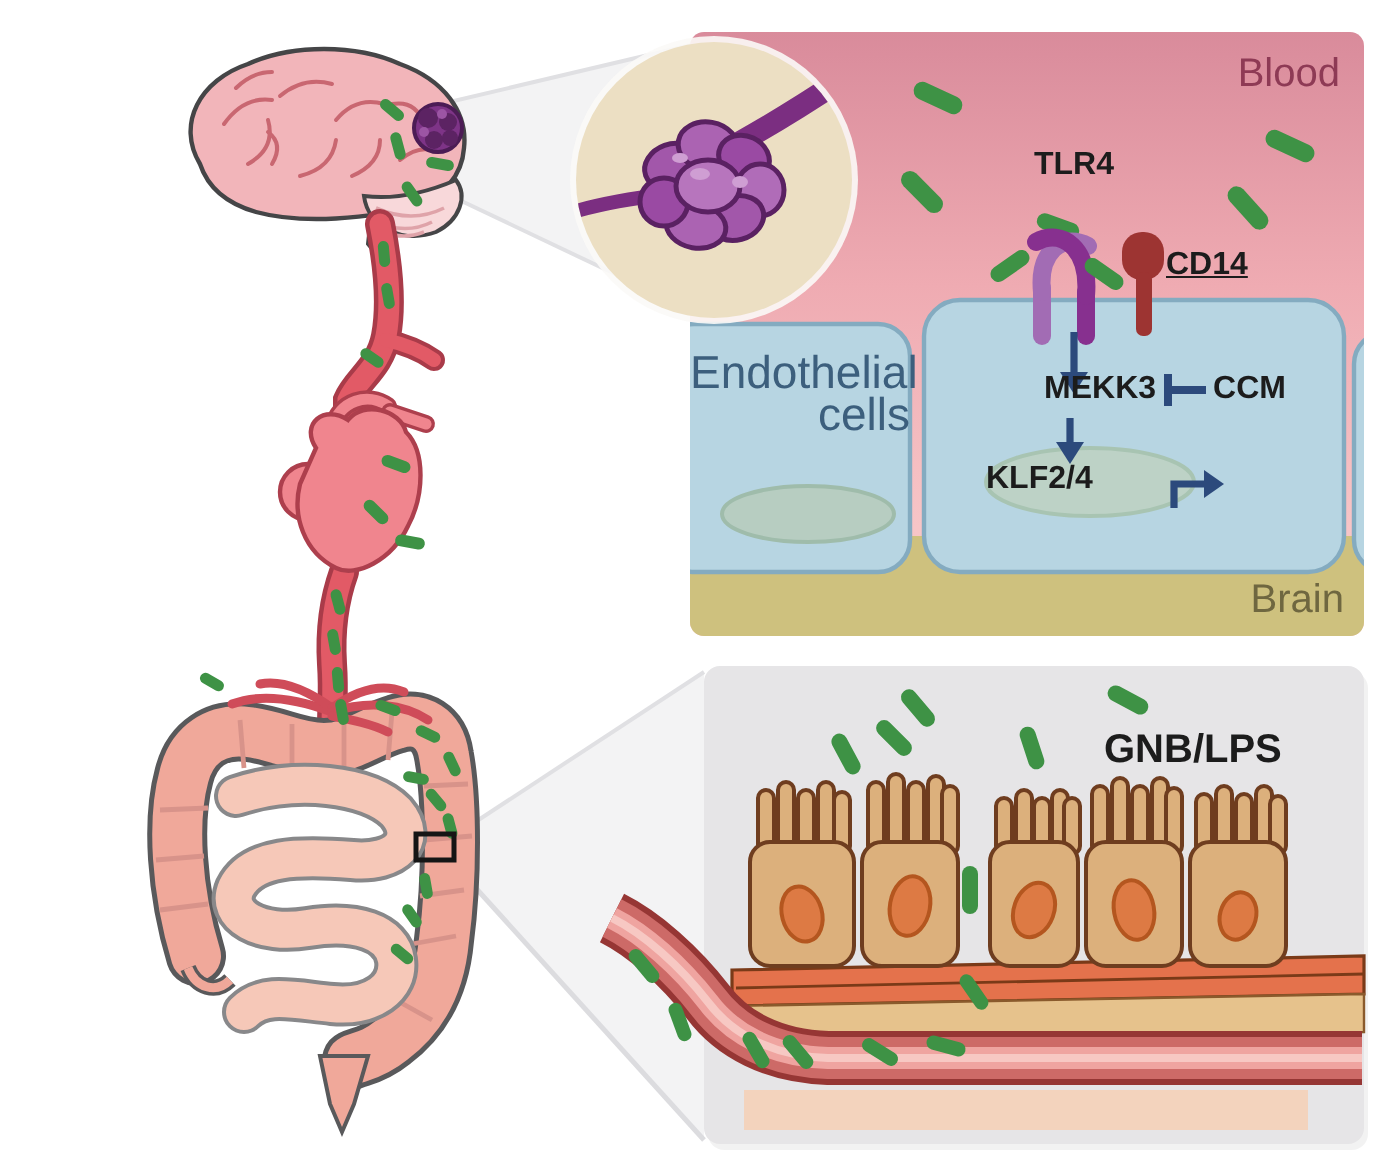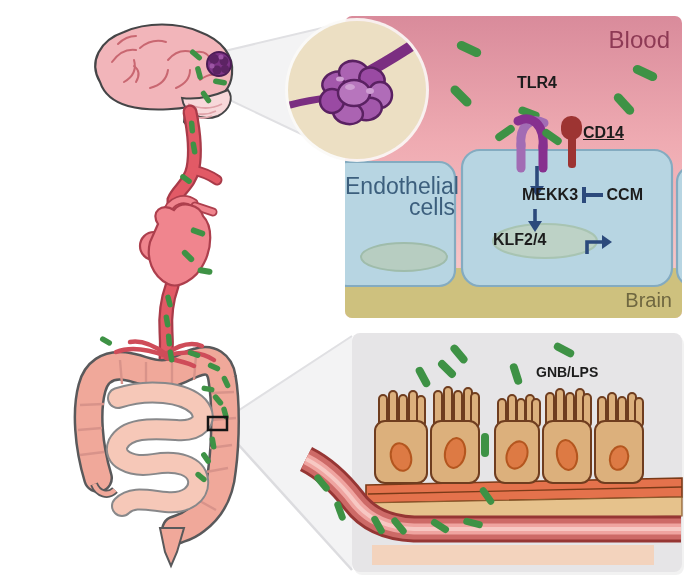--- a/index.html
+++ b/index.html
@@ -4,36 +4,36 @@
 <style>
   html,body{margin:0;padding:0;background:#ffffff;}
   #stage{position:relative;width:688px;height:576px;background:#ffffff;overflow:hidden;
          font-family:"Liberation Sans","DejaVu Sans",sans-serif;}
   svg{display:block;}
   .abs{position:absolute;}
   
   #bbb-panel{left:345px;top:16px;width:337px;height:302px;border-radius:7px;overflow:hidden;
     background:linear-gradient(180deg,#d98b9b 0%,#efabb2 42%,#f7c5c7 82%,#f6c2c5 100%);}
   .lbl{position:absolute;white-space:nowrap;}
-  .lbl-blood{right:12px;top:10px;font-size:24px;color:#8e3a55;}
+  .lbl-blood{right:12px;top:10px;font-size:20px;color:#8e3a55;}
   .lbl-brain{right:10px;bottom:6px;font-size:20px;color:#6f6740;}
   .lbl-endo{left:0px;top:160px;width:110px;font-size:23px;line-height:21px;color:#3c5f7d;
             text-align:right;white-space:normal;}
   .gene{font-weight:bold;color:#1c1c1c;font-size:16px;}
   .lbl-tlr4{left:152px;top:58px;width:80px;text-align:center;}
   .lbl-cd14{left:238px;top:108px;width:80px;text-align:left;text-decoration:underline;}
   .row-mekk3{left:140px;top:170px;width:195px;display:flex;align-items:center;justify-content:center;gap:2px;}
   .inhib{display:inline-flex;align-items:center;margin:0 2px;}
   .inhib .tbar{width:3.5px;height:16px;background:#2c4a7c;}
   .inhib .hline{width:17px;height:3.5px;background:#2c4a7c;}
   .row-klf{left:148px;top:215px;width:120px;display:flex;align-items:flex-end;gap:4px;}
   
   #gut-panel{left:352px;top:333px;width:330px;height:239px;border-radius:8px;background:#e6e5e7;
              box-shadow:2px 3px 0 rgba(0,0,0,0.05);}
-  .lbl-gnb{left:184px;top:31px;font-size:14px;}
+  .lbl-gnb{left:200px;top:31px;font-size:20px;}
   
   #inset{left:288px;top:21px;width:138px;height:138px;border-radius:50%;background:#ecdfc3;
          box-shadow:0 0 0 3px rgba(251,250,247,0.9);overflow:hidden;}
 </style>
 </head>
 <body>
 
 <div id="stage">
 
   <svg class="abs" style="left:0;top:0" width="688" height="576" viewBox="0 0 688 576">

